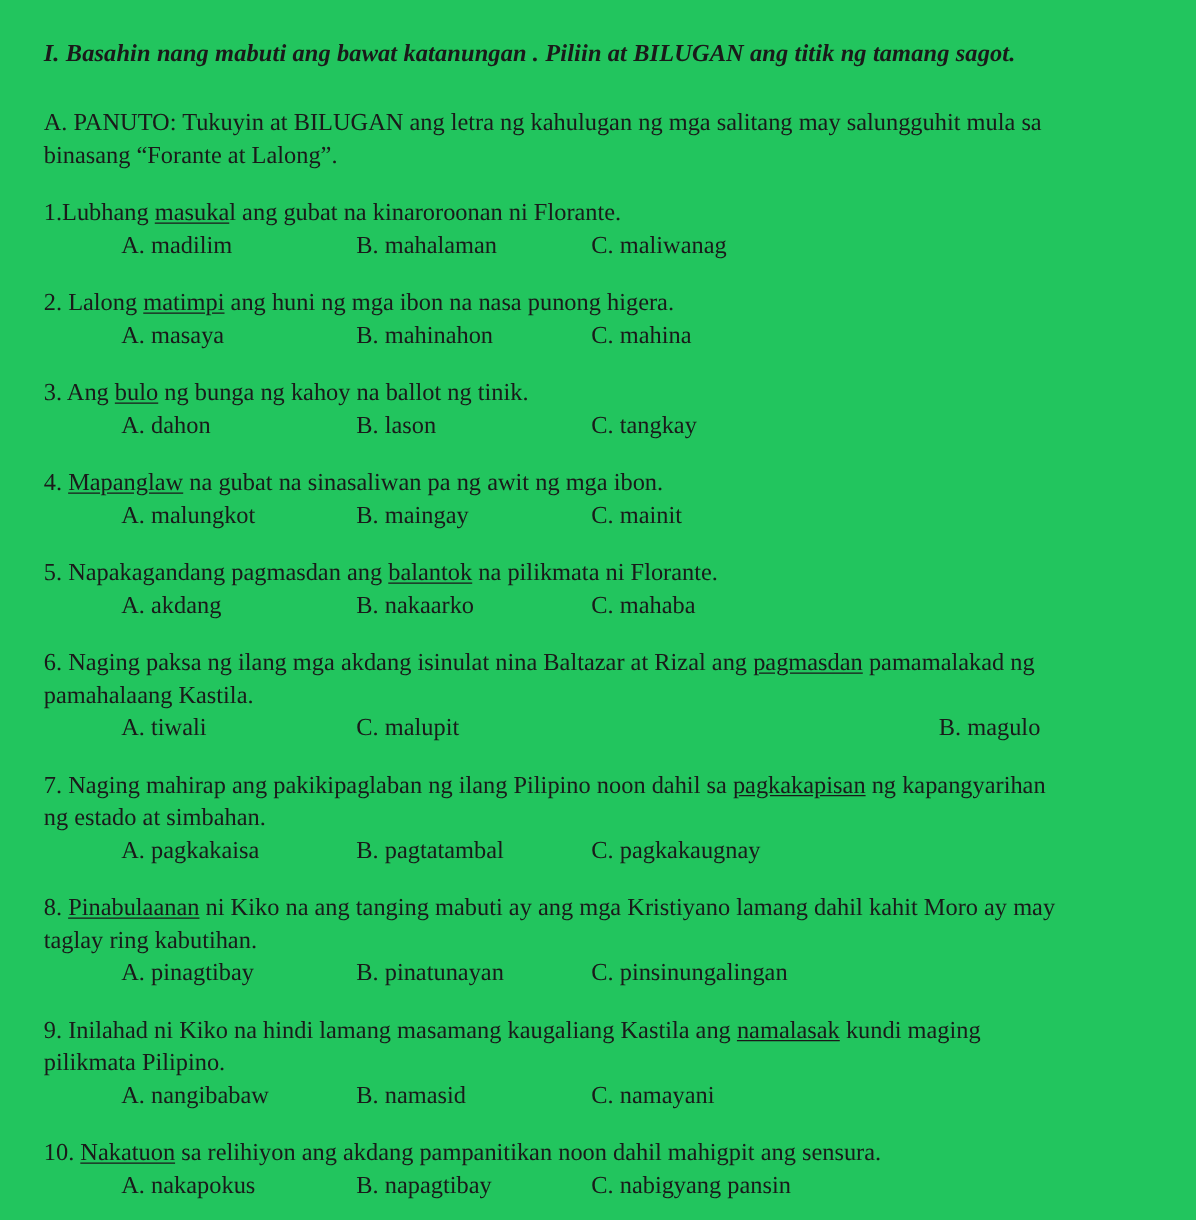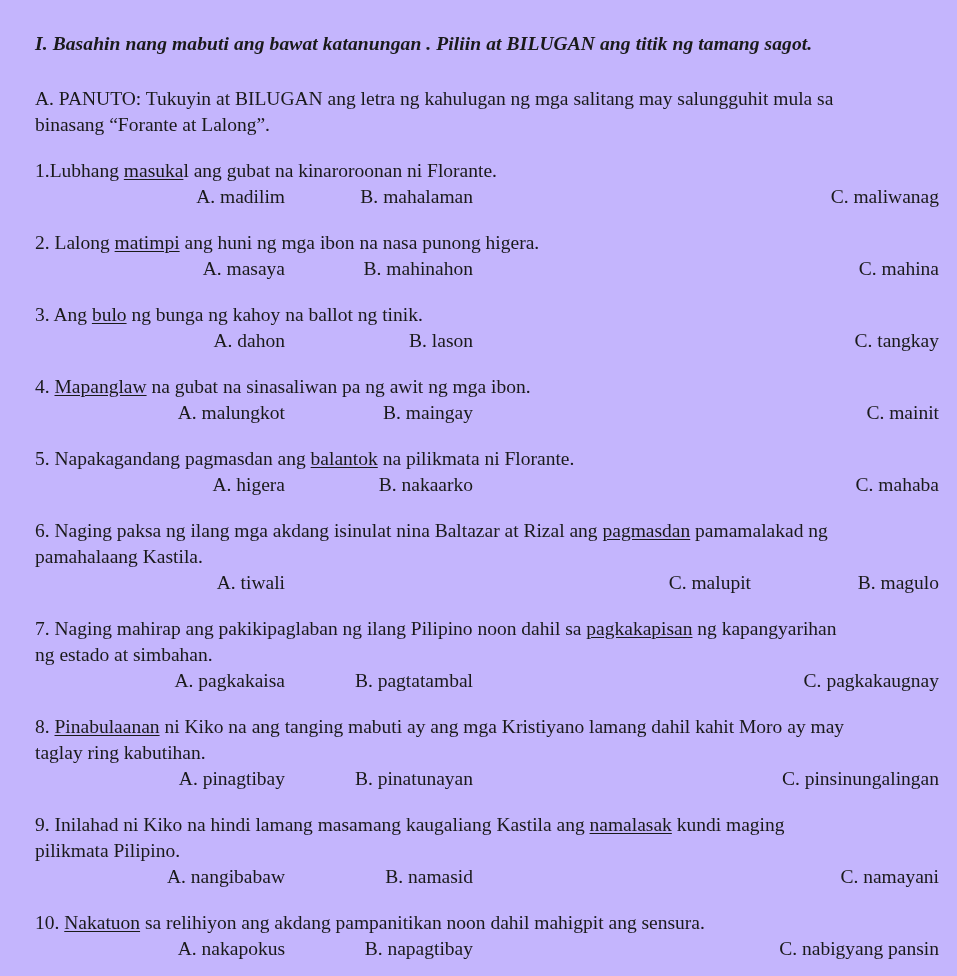--- a/index.html
+++ b/index.html
@@ -7,21 +7,21 @@
   body {
     width: 957px;
     height: 976px;
     overflow: hidden;
     font-family: "Liberation Serif", "DejaVu Serif", serif;
     color: #1a1a1a;
   }
   .page {
     width: 957px;
     height: 976px;
-    background: #c4b5fd;
+    background: #22c55e;
     padding: 31px 18px 0 35px;
     font-size: 19.5px;
     line-height: 26px;
   }
   .heading {
     font-size: 19.5px;
     font-weight: bold;
     font-style: italic;
     margin-bottom: 29px;
     letter-spacing: 0.1px;
@@ -32,21 +32,21 @@
   .question { margin-bottom: 20px; }
   .qtext, .qline2 { }
   .u {
     text-decoration: underline;
     text-underline-offset: 2px;
   }
   .options {
     display: flex;
     padding-left: 62px;
   }
-  .opt { display: inline-block; text-align: right; }
+  .opt { display: inline-block; }
   .opt-a { width: 188px; }
   .opt-b { width: 188px; }
   .opt-c { flex: 1; }
 </style>
 </head>
 <body>
 
 <div class="page">
   <h1 class="heading">I. Basahin nang mabuti ang bawat katanungan . Piliin at BILUGAN ang titik ng tamang sagot.</h1>
 
@@ -90,21 +90,21 @@
       <span class="opt opt-a"><span class="opt-letter">A.</span> <span class="opt-text">malungkot</span></span>
       <span class="opt opt-b"><span class="opt-letter">B.</span> <span class="opt-text">maingay</span></span>
       <span class="opt opt-c"><span class="opt-letter">C.</span> <span class="opt-text">mainit</span></span>
     </div>
   </div>
 
   <div class="question">
     <p class="qtext"><span class="q-before">5. Napakagandang pagmasdan ang </span><span class="u q-under">balantok</span><span class="q-after"> na pilikmata ni Florante.</span></p>
 
     <div class="options">
-      <span class="opt opt-a"><span class="opt-letter">A.</span> <span class="opt-text">higera</span></span>
+      <span class="opt opt-a"><span class="opt-letter">A.</span> <span class="opt-text">akdang</span></span>
       <span class="opt opt-b"><span class="opt-letter">B.</span> <span class="opt-text">nakaarko</span></span>
       <span class="opt opt-c"><span class="opt-letter">C.</span> <span class="opt-text">mahaba</span></span>
     </div>
   </div>
 
   <div class="question">
     <p class="qtext"><span class="q-before">6. Naging paksa ng ilang mga akdang isinulat nina Baltazar at Rizal ang </span><span class="u q-under">pagmasdan</span><span class="q-after"> pamamalakad ng</span></p>
     <p class="qline2">pamahalaang Kastila.</p>
     <div class="options">
       <span class="opt opt-a"><span class="opt-letter">A.</span> <span class="opt-text">tiwali</span></span>

